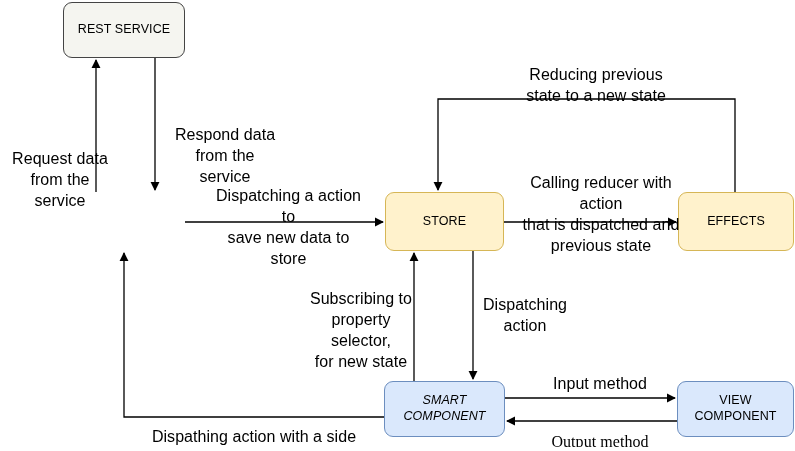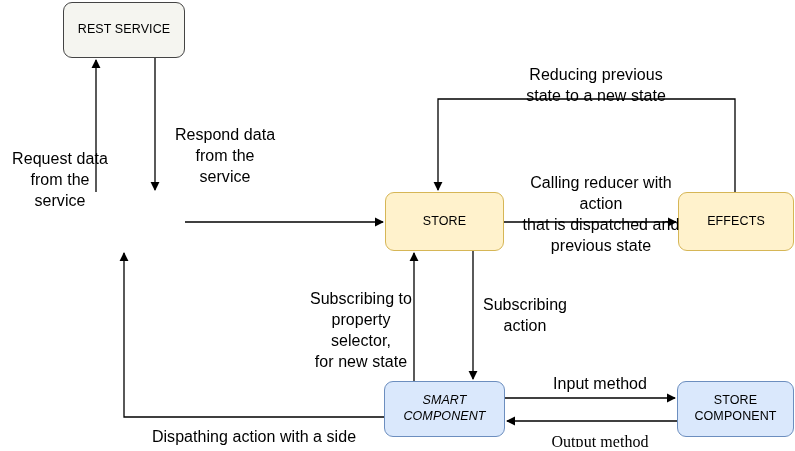--- a/index.html
+++ b/index.html
@@ -105,38 +105,40 @@
   <div class="node node-yellow" style="left:678px; top:192px; width:116px; height:59px;">
     <span>EFFECTS</span>
   </div>
 
   <div class="node node-blue" style="left:384px; top:381px; width:121px; height:56px;font-style:italic;">
     <span style="white-space:pre-line;">SMART
 COMPONENT</span>
   </div>
 
   <div class="node node-blue" style="left:677px; top:381px; width:117px; height:56px;">
-    <span>STORE COMPONENT</span>
+    <span>VIEW COMPONENT</span>
   </div>
 
   <div class="edge-label" style="left:6px; top:124px; width:108px;margin-top:24px;">Request data
 from the service</div>
 
   <div class="edge-label" style="left:168px; top:124px; width:114px;">Respond data
 from the service</div>
 
+  <div class="edge-label" style="left:212px; top:185px; width:153px;">Dispatching a action to
+save new data to store</div>
 
   <div class="edge-label" style="left:516px; top:172px; width:170px;">Calling reducer with action
 that is dispatched and
 previous state</div>
 
   <div class="edge-label" style="left:520px; top:64px; width:152px;">Reducing previous
 state to a new state</div>
 
-  <div class="edge-label" style="left:478px; top:294px; width:94px;">Subscribing
+  <div class="edge-label" style="left:478px; top:294px; width:94px;">Dispatching
 action</div>
 
   <div class="edge-label" style="left:304px; top:288px; width:114px;">Subscribing to
 property selector,
 for new state</div>
 
   <div class="edge-label" style="left:140px; top:426px; width:228px;">Dispathing action with a side effect</div>
 
   <div class="edge-label" style="left:552px; top:373px; width:96px;">Input method</div>
 

